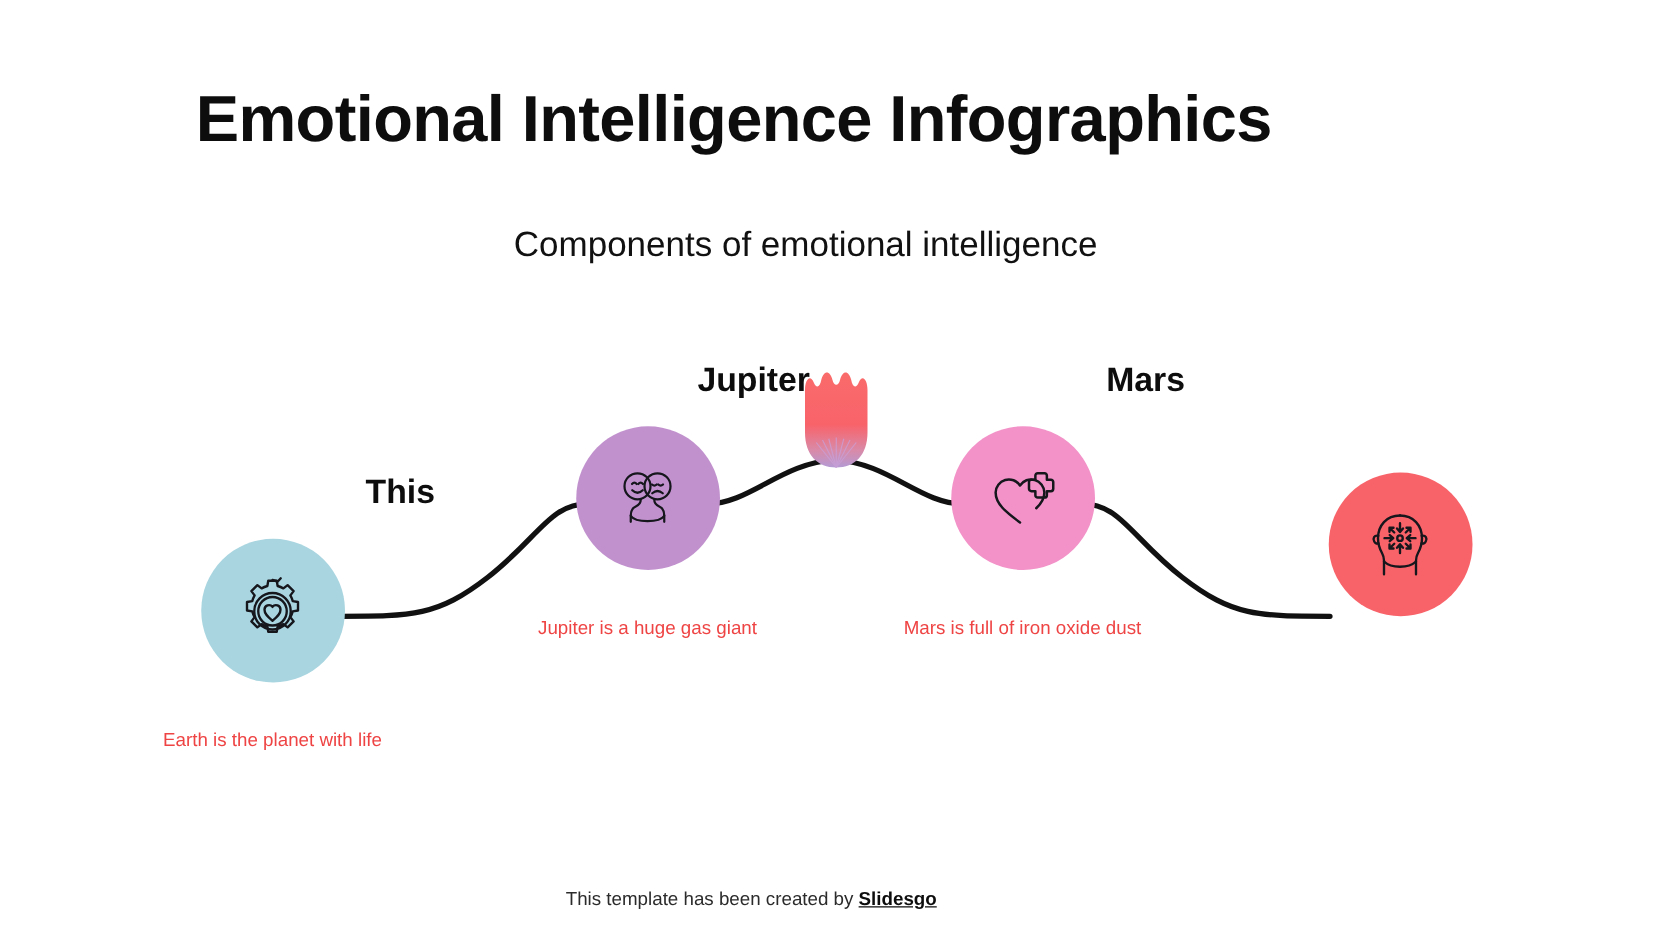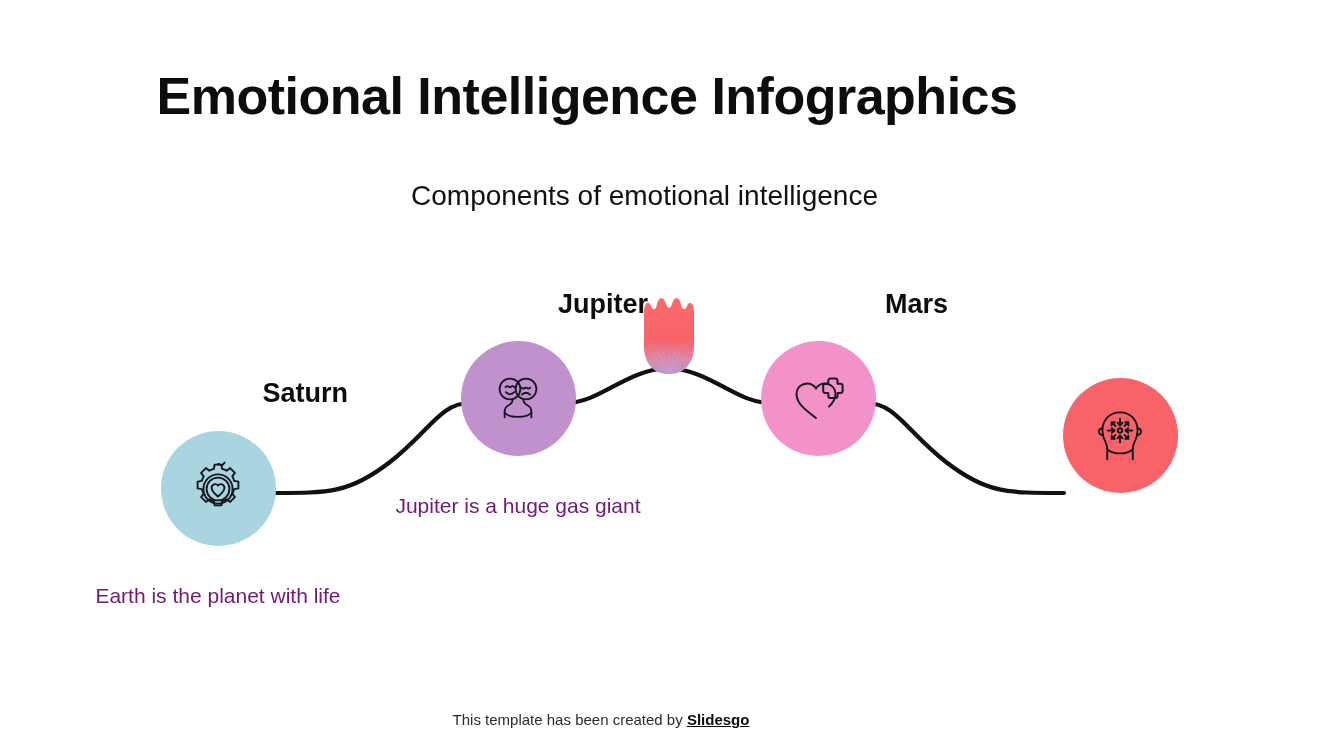--- a/index.html
+++ b/index.html
@@ -69,24 +69,24 @@
     width: 115px;
     height: 115px;
     border-radius: 50%;
     margin: 0 auto;
     display: flex;
     align-items: center;
     justify-content: center;
   }
   .node-desc {
     text-align: center;
-    font-size: 21px;
+    font-size: 15px;
     font-weight: 400;
     line-height: 1.28;
-    color: #701a75;
+    color: #ef4444;
   }
   .node-icon { display: block; }
 
   
   #node-earth  { left: 218px; top: 378px; }
   #node-earth  .node-title { margin-bottom: 22px; }
   #node-earth  .node-desc  { margin-top: 37px; }
 
   #node-jupiter { left: 518px; top: 289px; }
   #node-jupiter .node-title { margin-bottom: 21px; }
@@ -170,21 +170,21 @@
     <path d="M 29 78 L 18 56" fill="none"></path>
     <path d="M 29 78 L 23 55" fill="none"></path>
     <path d="M 29 78 L 29 54" fill="none"></path>
     <path d="M 29 78 L 35 55" fill="none"></path>
     <path d="M 29 78 L 40 56" fill="none"></path>
     <path d="M 29 78 L 45 58" fill="none"></path>
   </g>
 </svg>
 
 <div class="node" id="node-earth">
-  <div class="node-title">Saturn</div>
+  <div class="node-title">This</div>
 
   <div class="node-circle" style="background:#A8D5E0;">
     <svg class="node-icon" width="56" height="56" viewBox="0 0 56 56">
       <g fill="none" stroke="#16161d" stroke-width="1.9" stroke-linejoin="round" stroke-linecap="round">
         <path d="M 28 3
                  L 32.2 4.2 L 34.6 1.6
                  M 28 3"></path>
         <path d="M 24.6 3.6 h 6.8 l 0.7 4.2
                  a 21 21 0 0 1 4.6 1.9 l 3.4 -2.6 l 4.8 4.8 l -2.6 3.4
                  a 21 21 0 0 1 1.9 4.6 l 4.2 0.7 v 6.8 l -4.2 0.7
@@ -259,20 +259,21 @@
                  a 1.9 1.9 0 0 1 -1.9 1.9 h -3.2 v 3.2
                  a 1.9 1.9 0 0 1 -1.9 1.9 h -5.4
                  a 1.9 1.9 0 0 1 -1.9 -1.9 v -3.2 h -3.2
                  a 1.9 1.9 0 0 1 -1.9 -1.9 v -5.4
                  a 1.9 1.9 0 0 1 1.9 -1.9 h 3.2 v -3.2
                  a 1.9 1.9 0 0 1 1.9 -1.9 Z"></path>
       </g>
     </svg>
   </div>
 
+  <div class="node-desc">Mars is full of iron oxide dust</div>
 </div>
 
 <div class="node" id="node-saturn">
 
   <div class="node-circle" style="background:#F8636A;">
     <svg class="node-icon" width="54" height="54" viewBox="0 0 54 54">
       <g fill="none" stroke="#16161d" stroke-width="1.9" stroke-linecap="round" stroke-linejoin="round">
 
         <path d="M 27 3.4
                  C 16.2 3.4, 9.4 11.4, 9.4 21.6

